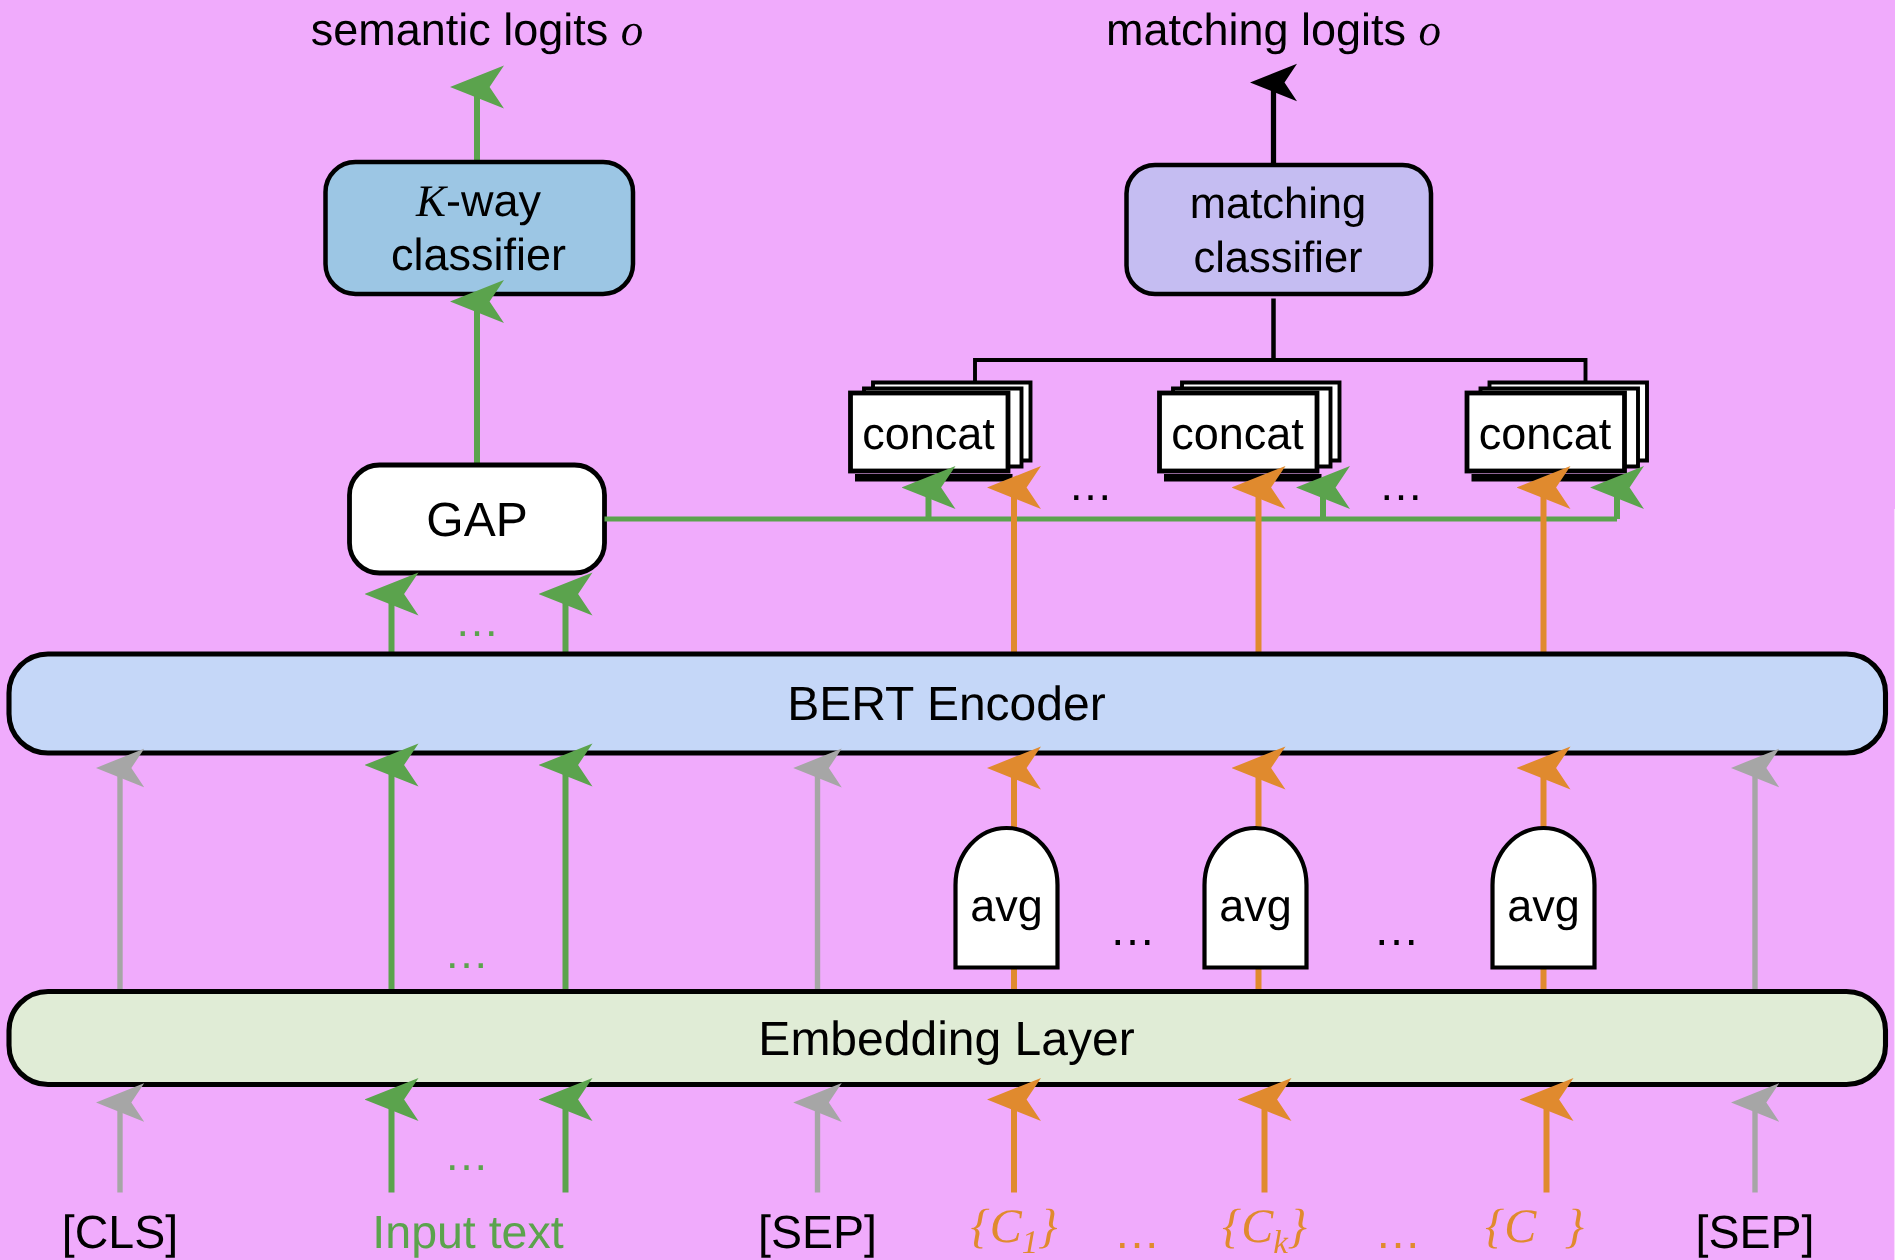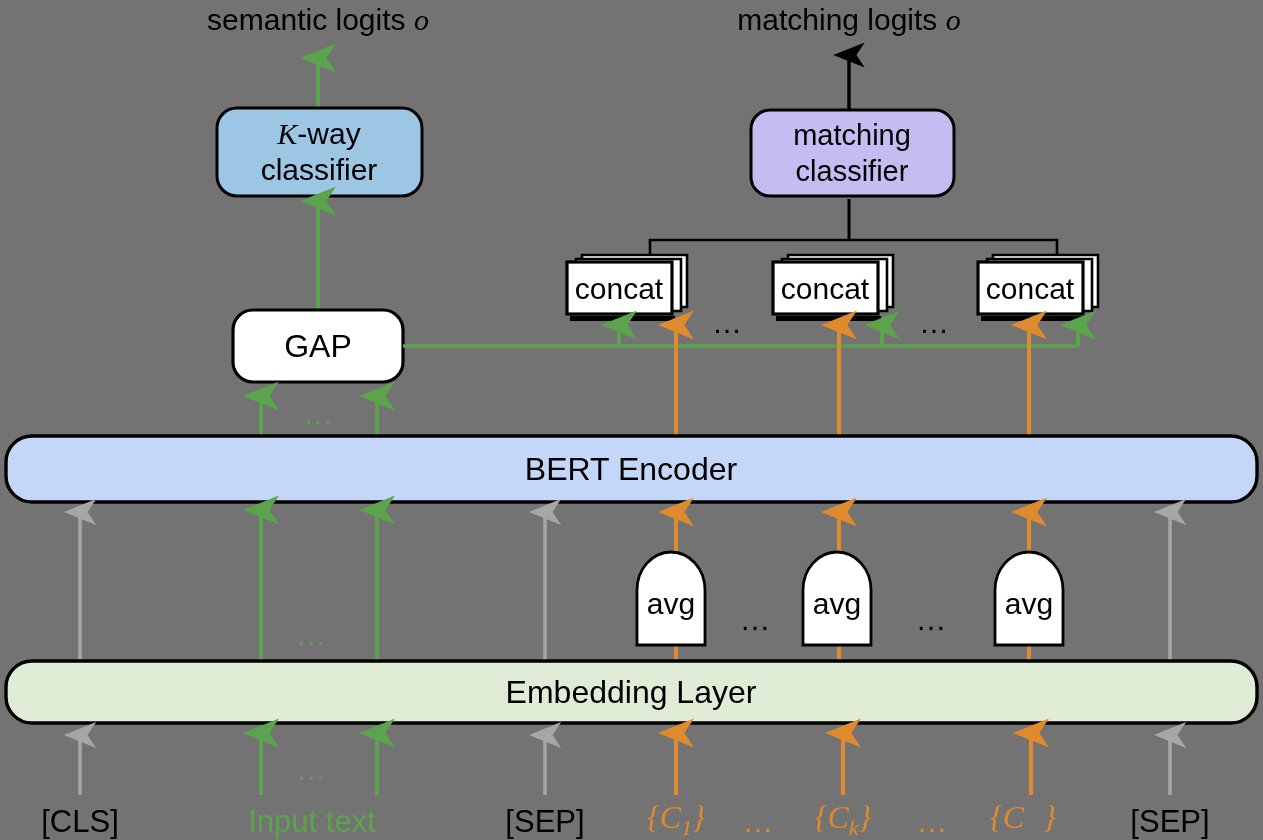--- a/index.html
+++ b/index.html
@@ -1,17 +1,17 @@
 <!DOCTYPE html>
 <html><head>
 <meta charset="utf-8">
 <style>
   html,body{margin:0;padding:0;background:#ffffff;}
   body{width:1263px;height:840px;overflow:hidden;font-family:"Liberation Sans",sans-serif;}
-  #stage{position:relative;width:1263px;height:840px;background:#737373;}
+  #stage{position:relative;width:1263px;height:840px;background:#f0abfc;}
   svg.diagram{position:absolute;left:0;top:0;width:1263px;height:840px;display:block;}
   .lbl{font-family:"Liberation Sans",sans-serif;fill:#000;}
   .serif-it{font-family:"Liberation Serif",serif;font-style:italic;}
 </style>
 </head>
 <body>
 
 <div id="stage">
 <svg class="diagram" viewBox="0 0 1263 840">
   <defs>

